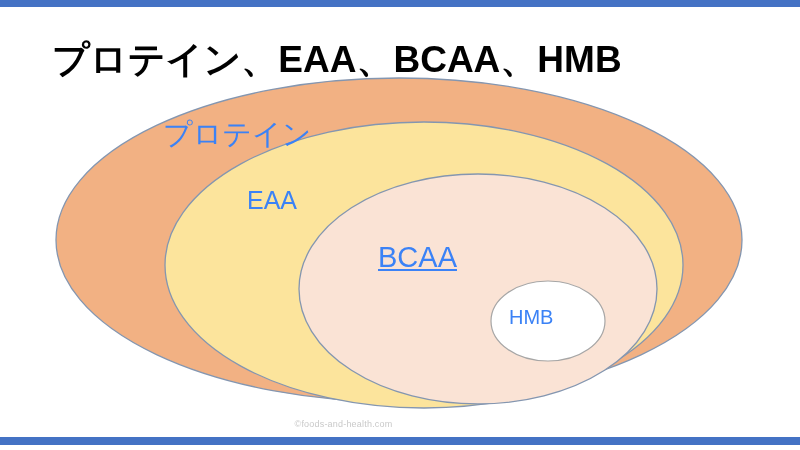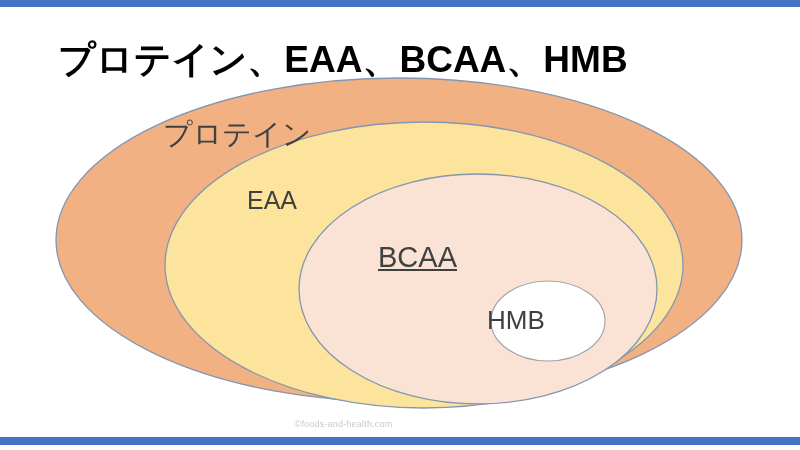--- a/index.html
+++ b/index.html
@@ -26,63 +26,63 @@
   .rule.top {
     top: 0;
     height: 7px;
   }
   .rule.bottom {
     top: 437px;
     height: 8px;
   }
   #slide-title {
     position: absolute;
-    left: 58px;
+    left: 52px;
     top: 11px;
     width: 700px;
     height: 48px;
     line-height: 48px;
     font-size: 37px;
     color: #000000;
     white-space: nowrap;
     letter-spacing: 0px;
   }
   #venn {
     position: absolute;
     left: 0;
     top: 0;
     width: 800px;
     height: 450px;
   }
   .venn-label {
     position: absolute;
-    color: #404040;
+    color: #3b82f6;
     white-space: nowrap;
     line-height: 1;
   }
   #label-protein {
     left: 163px;
     top: 120px;
     font-size: 29px;
   }
   #label-eaa {
     left: 247px;
     top: 188px;
     font-size: 25px;
   }
   #label-bcaa {
     left: 378px;
     top: 243px;
     font-size: 29px;
     text-decoration: underline;
   }
   #label-hmb {
-    left: 487px;
+    left: 509px;
     top: 307px;
-    font-size: 26px;
+    font-size: 20px;
     text-align: center;
   }
   #watermark {
     position: absolute;
     left: 0;
     top: 419px;
     width: 687px;
     text-align: center;
     font-size: 9px;
     color: #c9c9c9;

